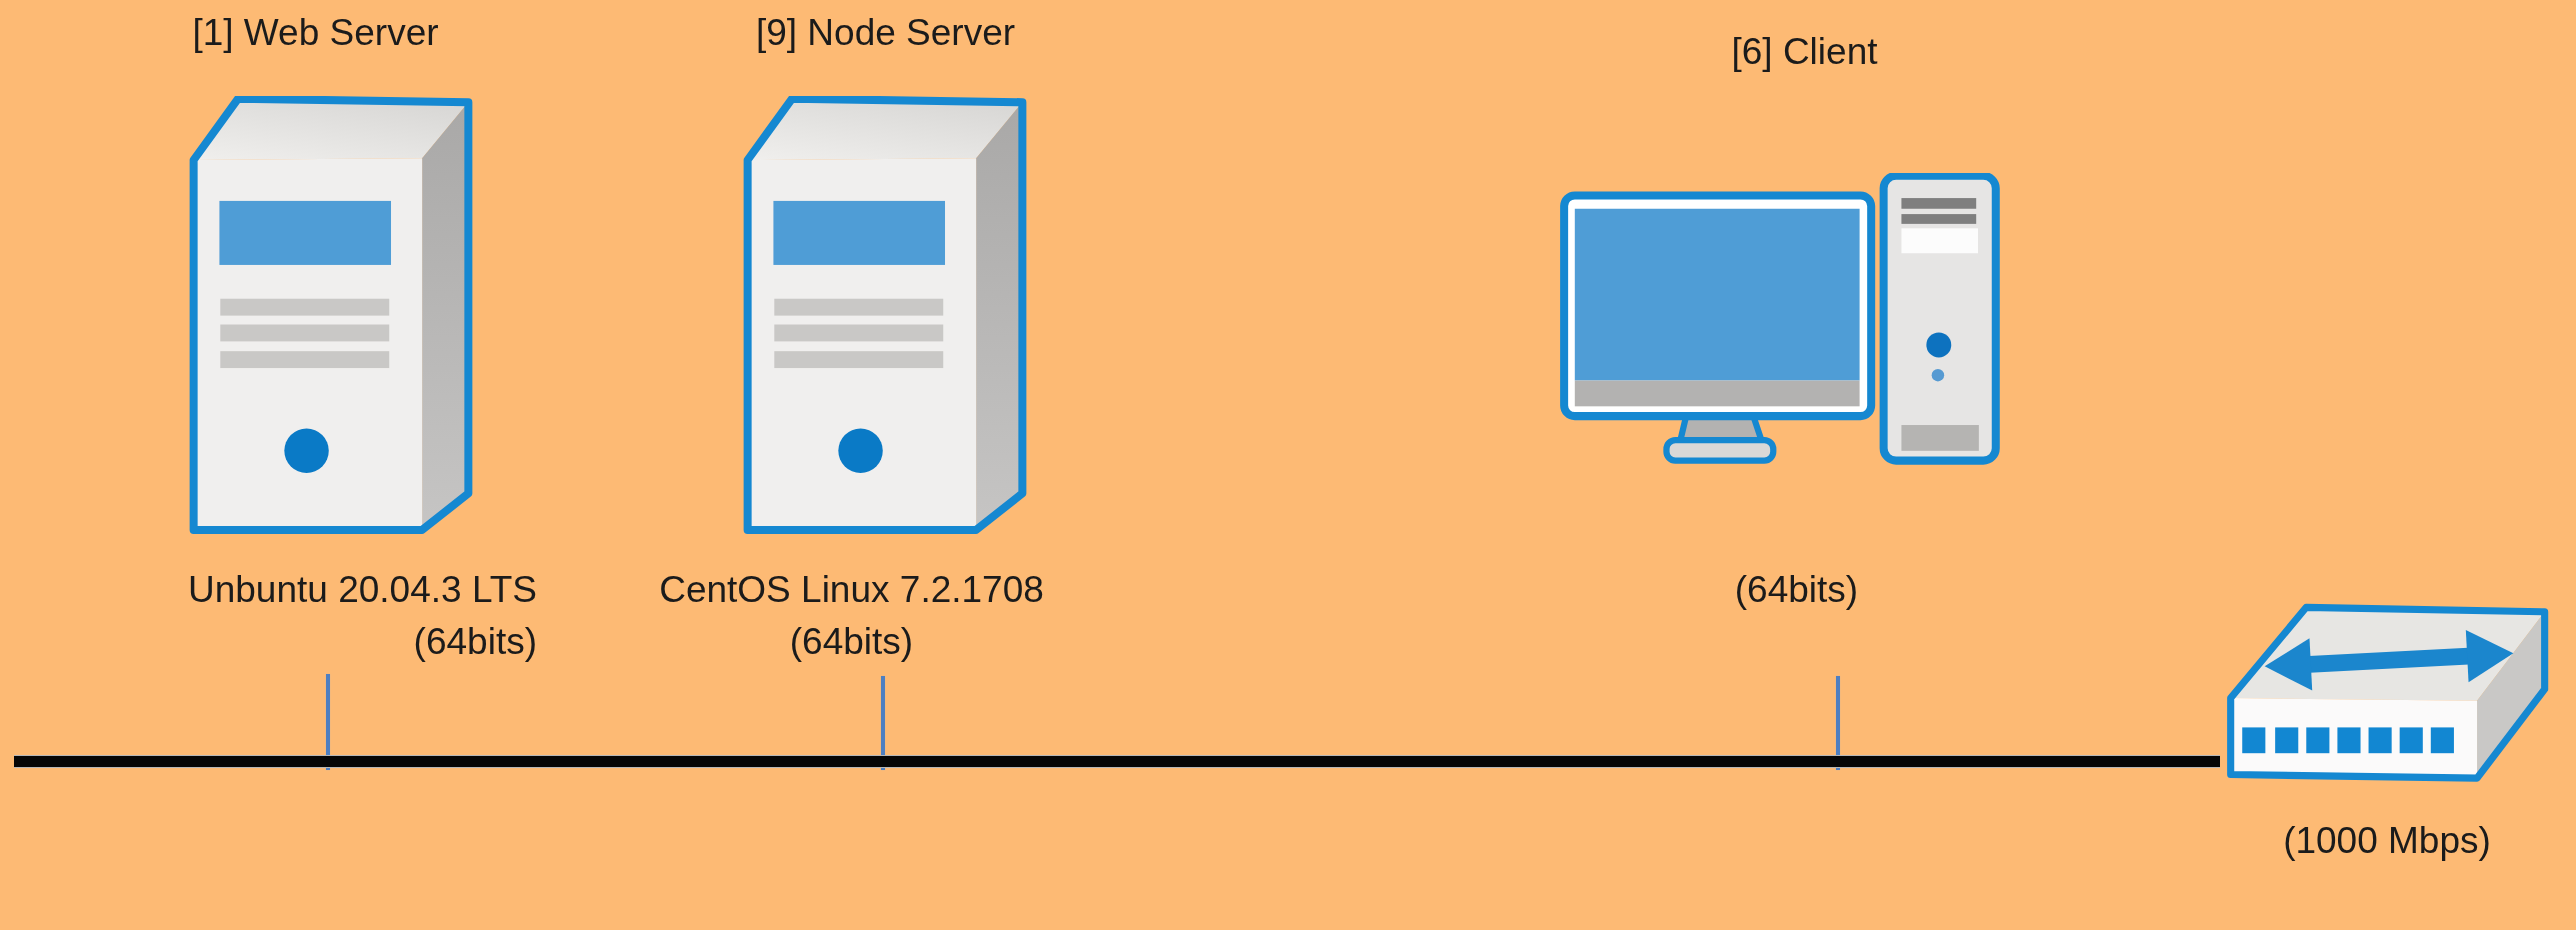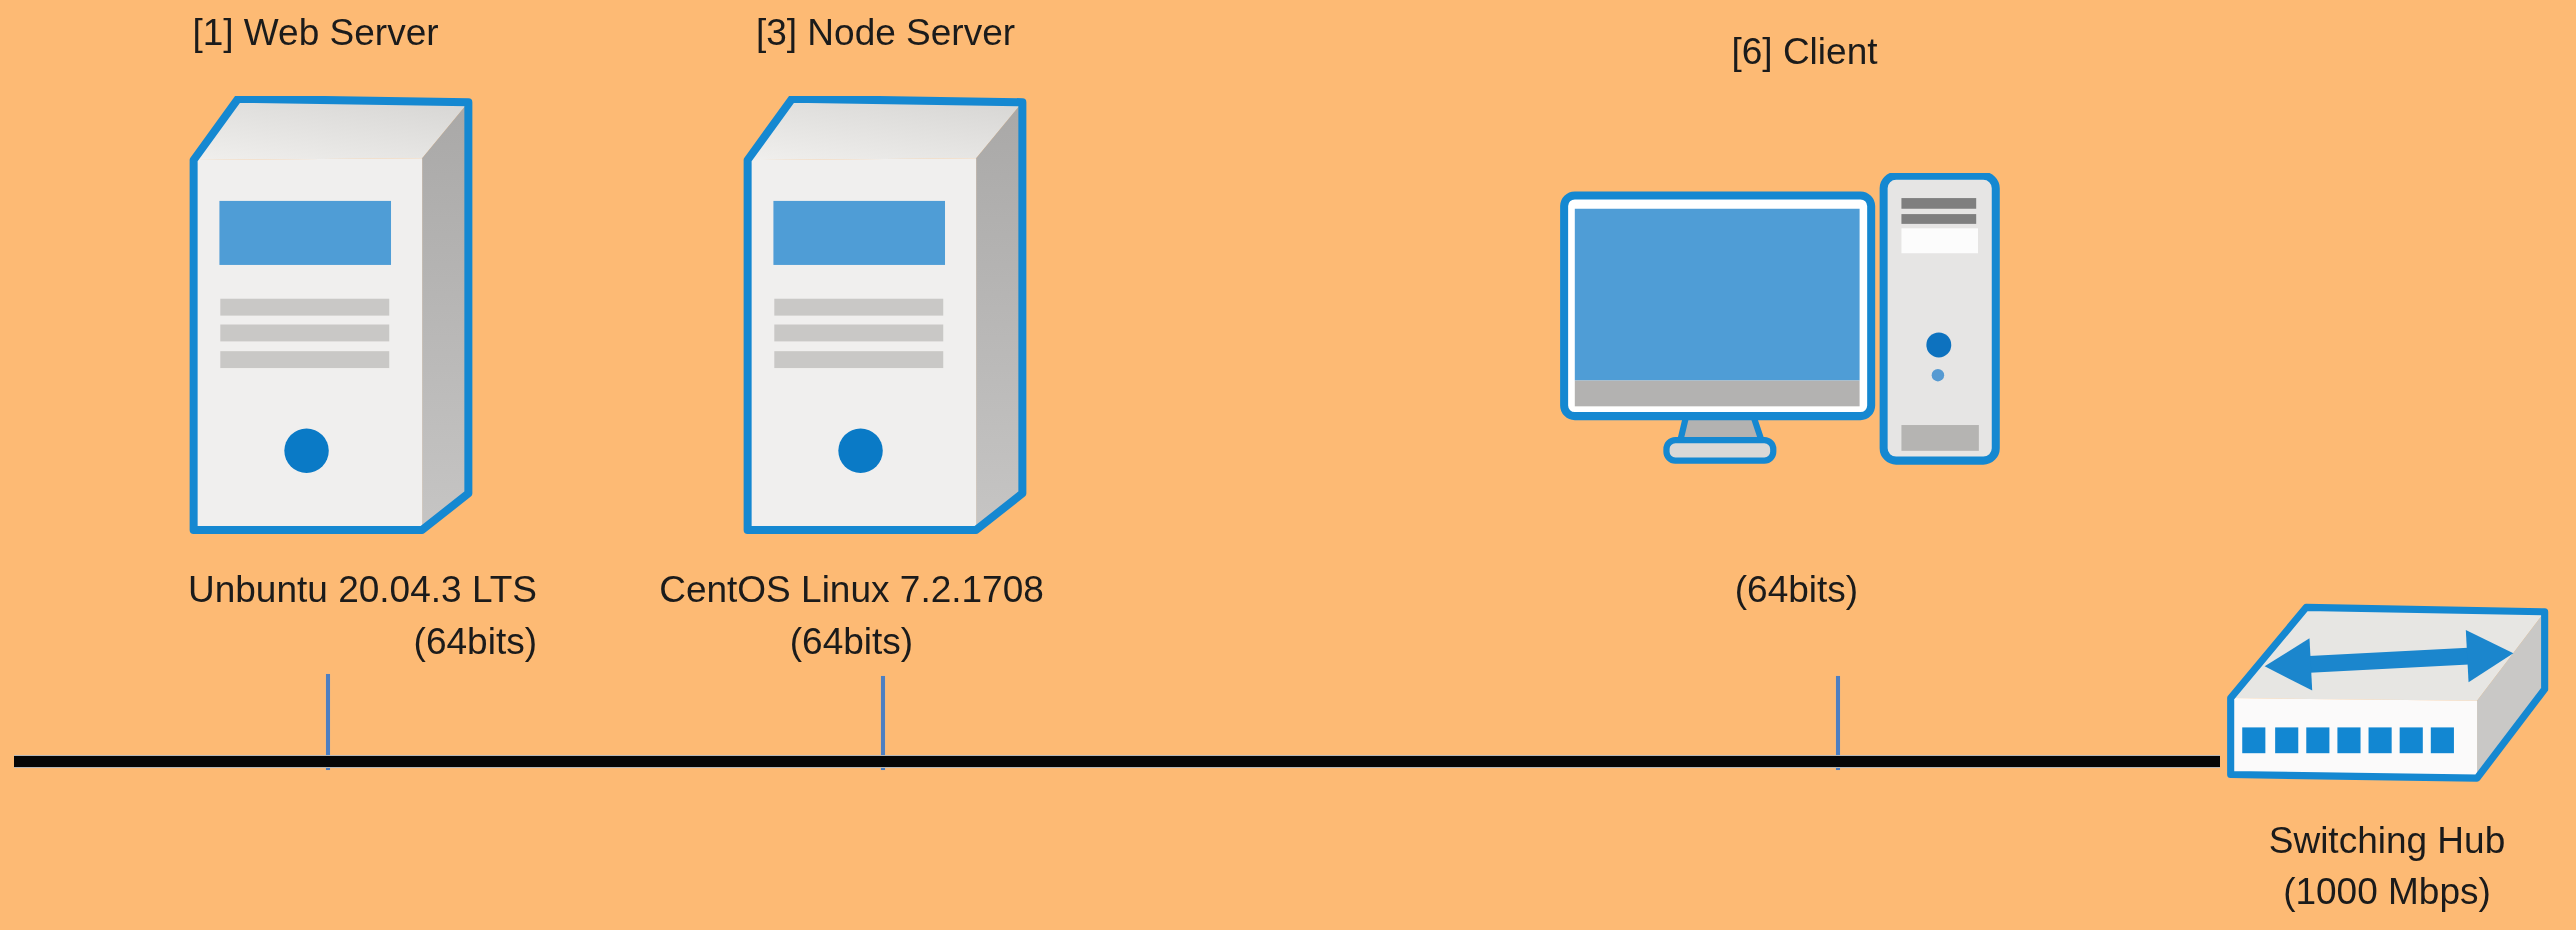--- a/index.html
+++ b/index.html
@@ -58,21 +58,21 @@
         <rect x="43" y="228" width="190" height="19" fill="#c9c8c6"></rect>
         <rect x="43" y="257" width="190" height="19" fill="#c9c8c6"></rect>
         <rect x="43" y="287" width="190" height="19" fill="#c9c8c6"></rect>
         <circle cx="140" cy="399" r="25" fill="#0a7ac6"></circle>
         <polygon points="13,488 13,72 63,3 322,7 322,447 270,488" fill="none" stroke="#1588d1" stroke-width="9" stroke-linejoin="round"></polygon>
       </g>
     </defs>
   </svg>
 
   <div class="abs label" style="left:93px; top:10.7px; width:445px;">[1] Web Server</div>
-  <div class="abs label" style="left:663px; top:10.7px; width:445px;">[3] Node Server</div>
+  <div class="abs label" style="left:663px; top:10.7px; width:445px;">[9] Node Server</div>
   <div class="abs label" style="left:1582px; top:30px; width:445px;">[6] Client</div>
 
   <svg class="abs" style="left:182px; top:96px;" width="298" height="449" viewBox="0 0 335 505">
     <use href="#server-shape"></use>
   </svg>
 
   <svg class="abs" style="left:736px; top:96px;" width="298" height="449" viewBox="0 0 335 505">
     <use href="#server-shape"></use>
   </svg>
 
@@ -133,18 +133,17 @@
       <rect x="97" y="142" width="26" height="29" fill="#1287d2"></rect>
       <rect x="132" y="142" width="26" height="29" fill="#1287d2"></rect>
       <rect x="167" y="142" width="26" height="29" fill="#1287d2"></rect>
       <rect x="202" y="142" width="26" height="29" fill="#1287d2"></rect>
       <rect x="237" y="142" width="26" height="29" fill="#1287d2"></rect>
     </g>
     <polygon points="12,195 12,109 97,7 365,12 365,99 289,199" fill="none" stroke="#1588d1" stroke-width="8" stroke-linejoin="round"></polygon>
   </svg>
 
   <div class="abs label" style="left:2209px; top:815px; width:356px; line-height:51px;">
-    <div>Switching Hub</div>
     <div>(1000 Mbps)</div>
   </div>
 
 </div>
 
 
 </body></html>

